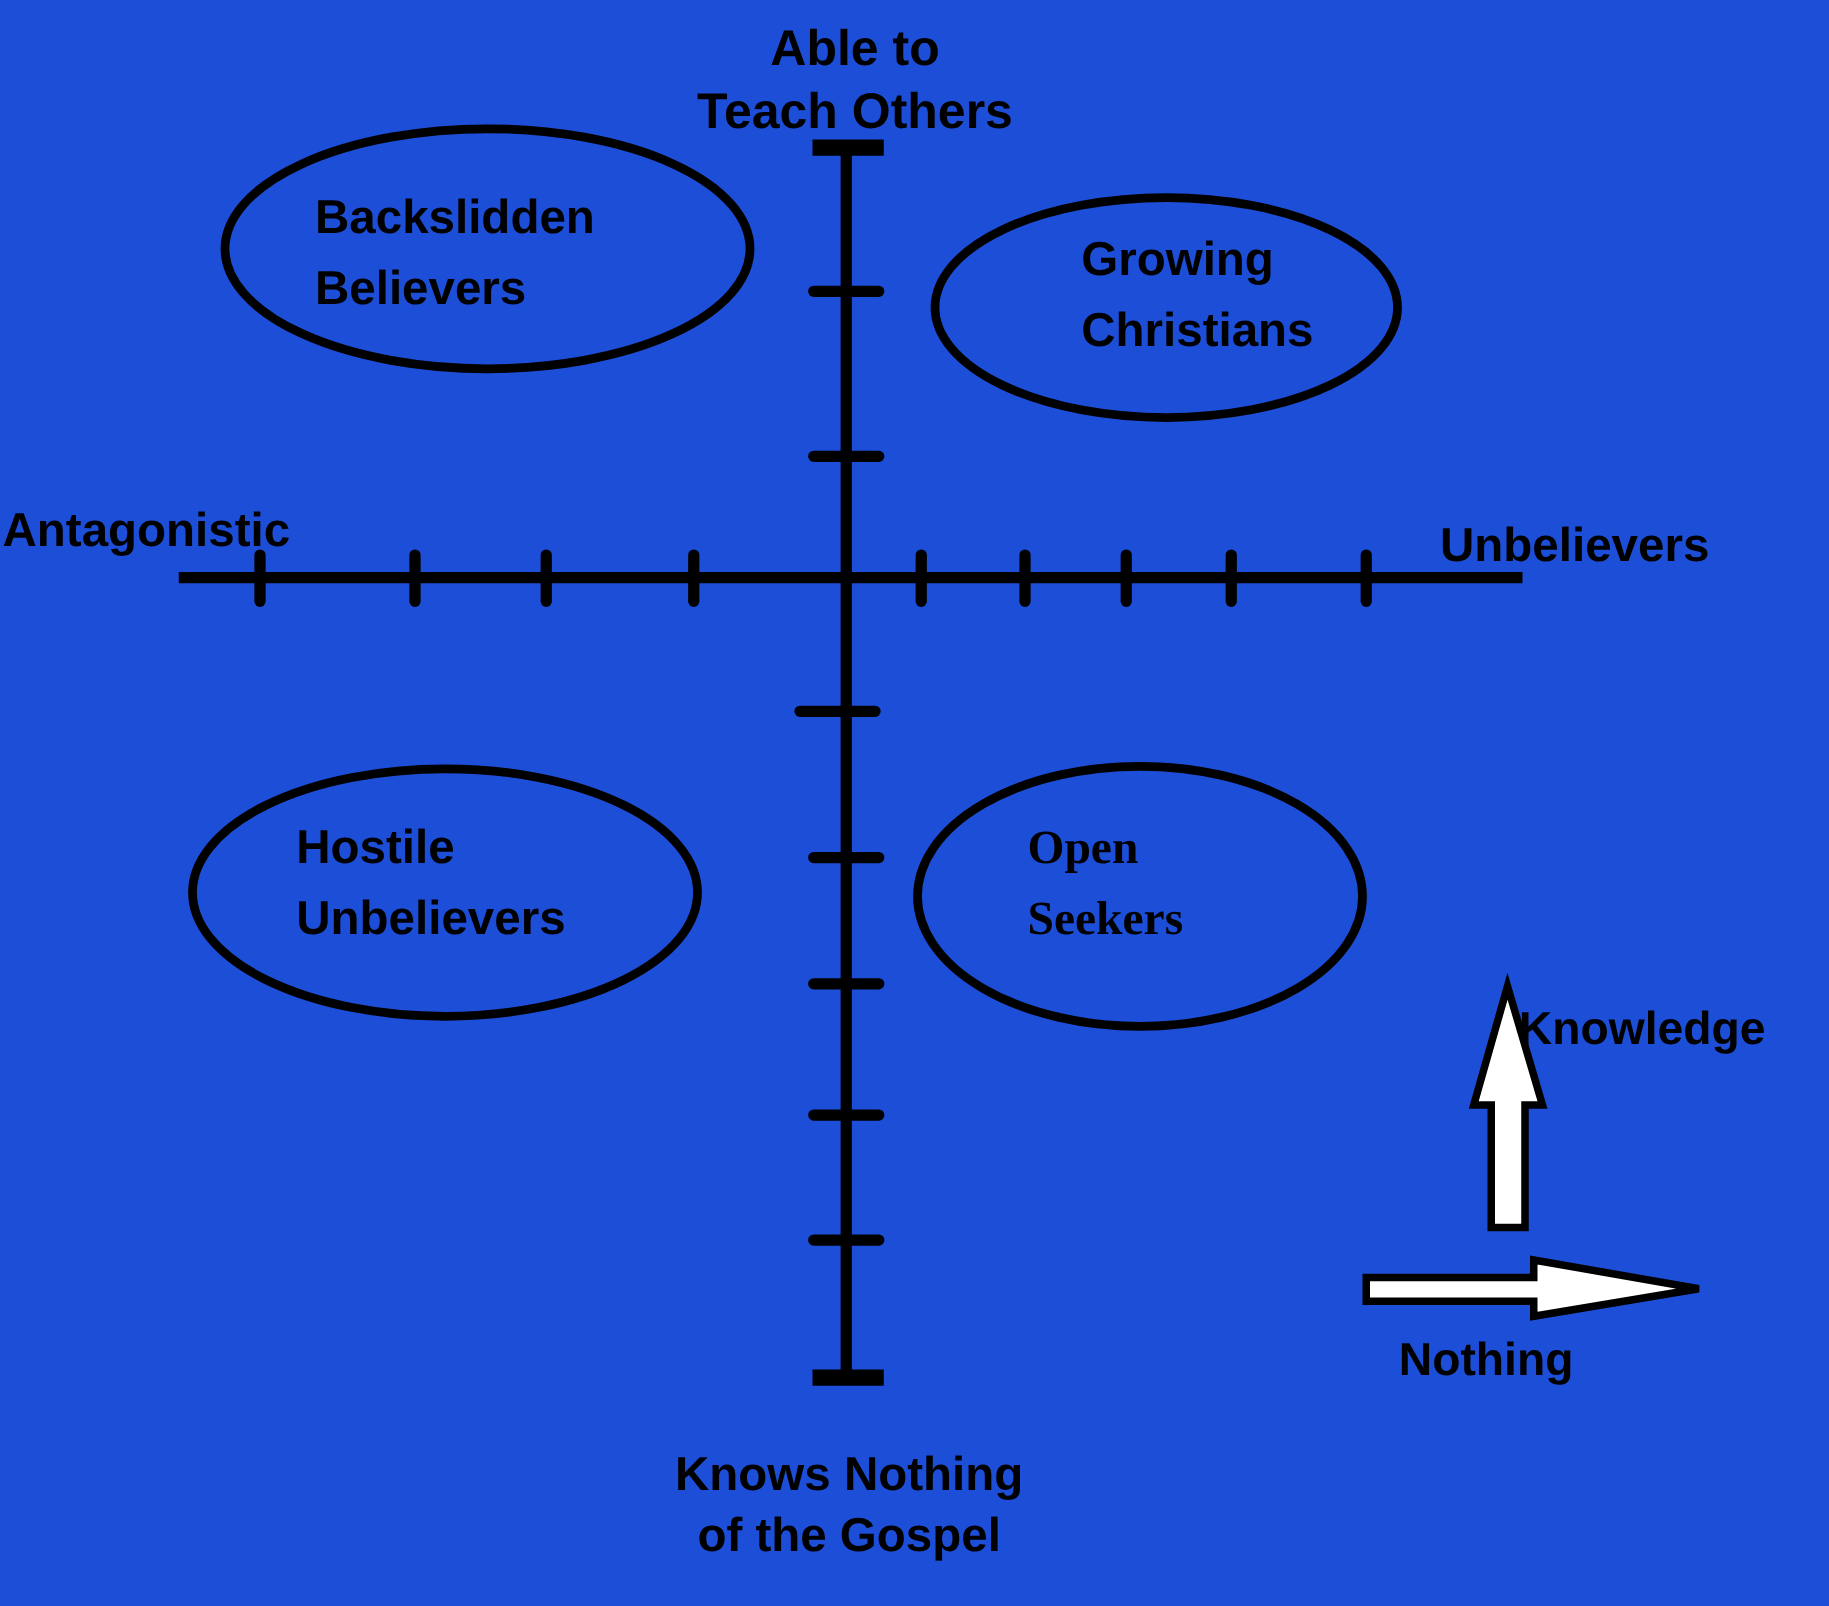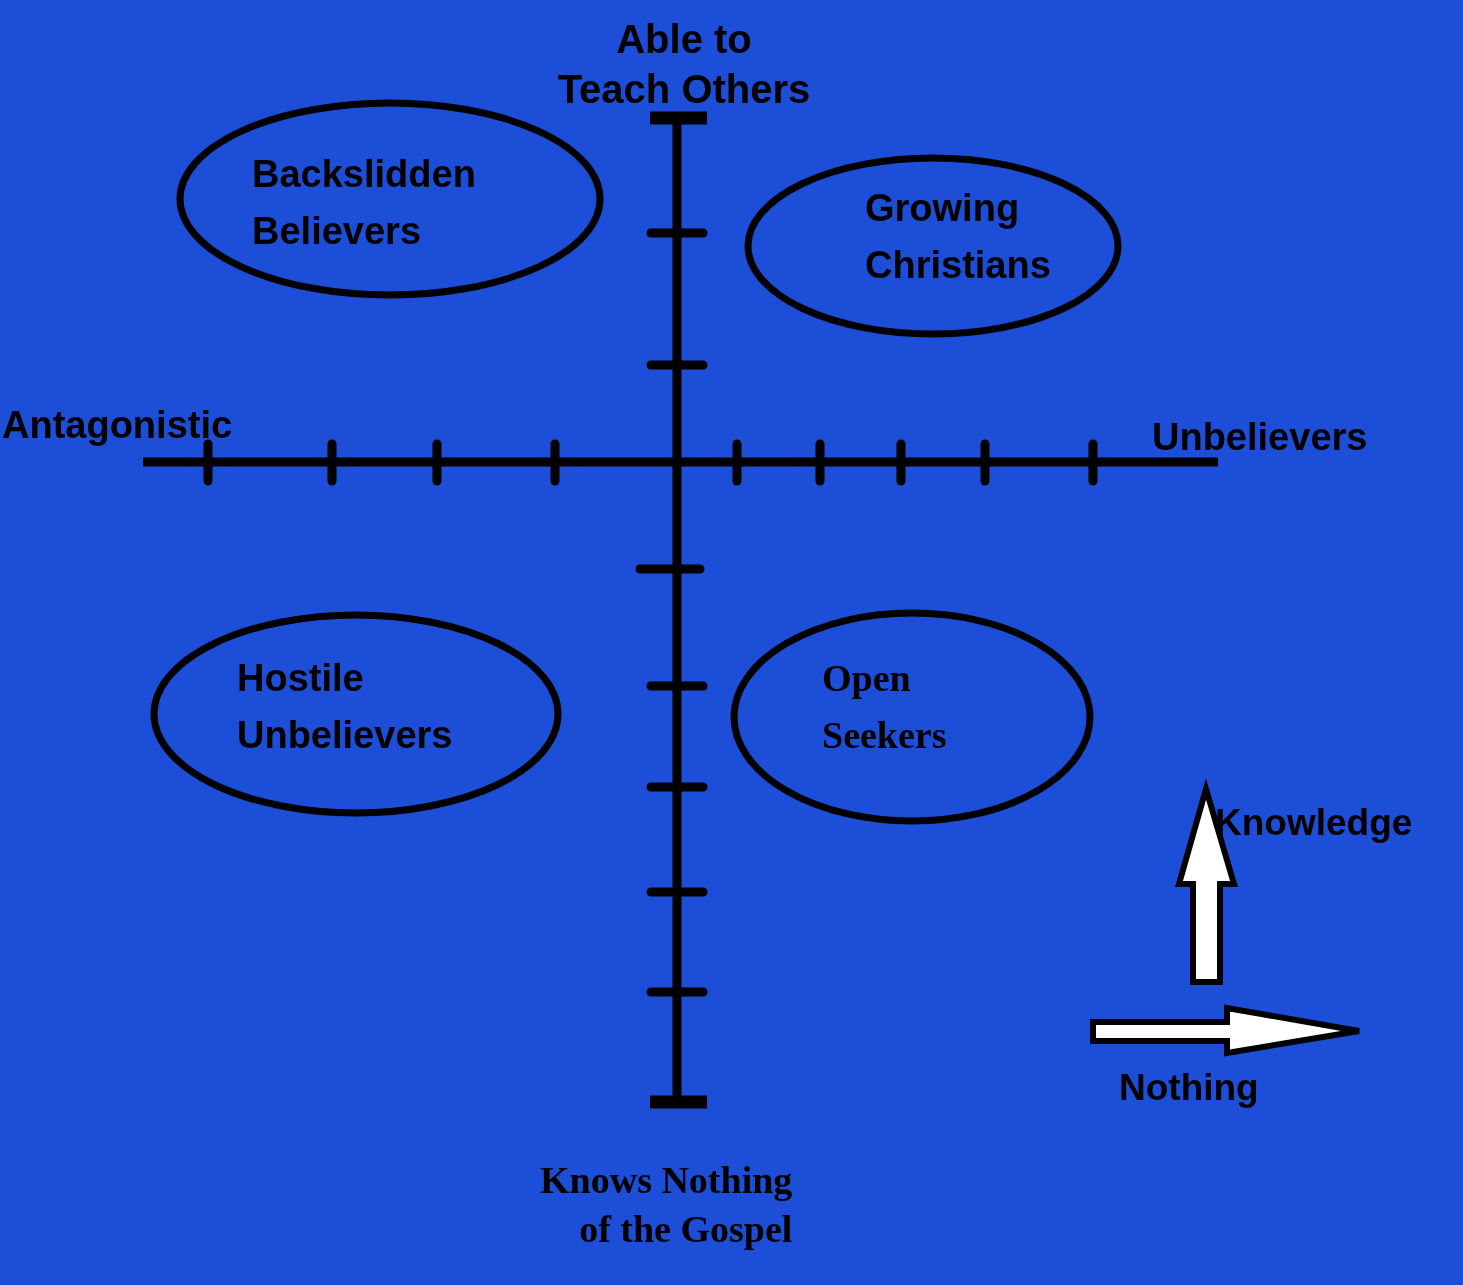--- a/index.html
+++ b/index.html
@@ -36,22 +36,21 @@
     left: 524px;
     top: 14px;
     width: 320px;
     text-align: center;
     font-size: 40px;
     line-height: 50px;
   }
   .axis-bottom-label {
     left: 540px;
     top: 1156px;
-    text-align: right;
-    font-family: Liberation Serif, serif;
+    text-align: center;
   }
   .axis-left-label {
     left: 2px;
     top: 401px;
   }
   .axis-right-label {
     left: 1152px;
     top: 413px;
   }
   .quadrant-label {

